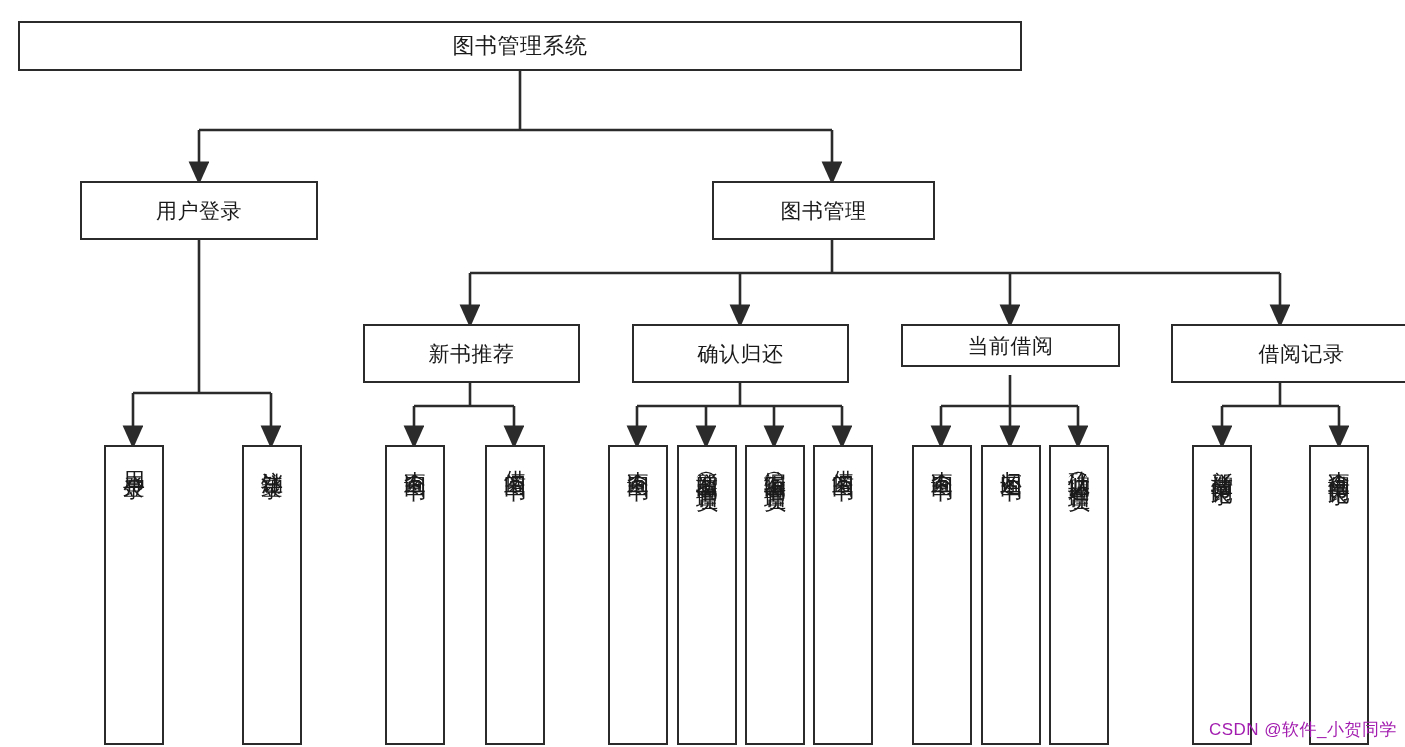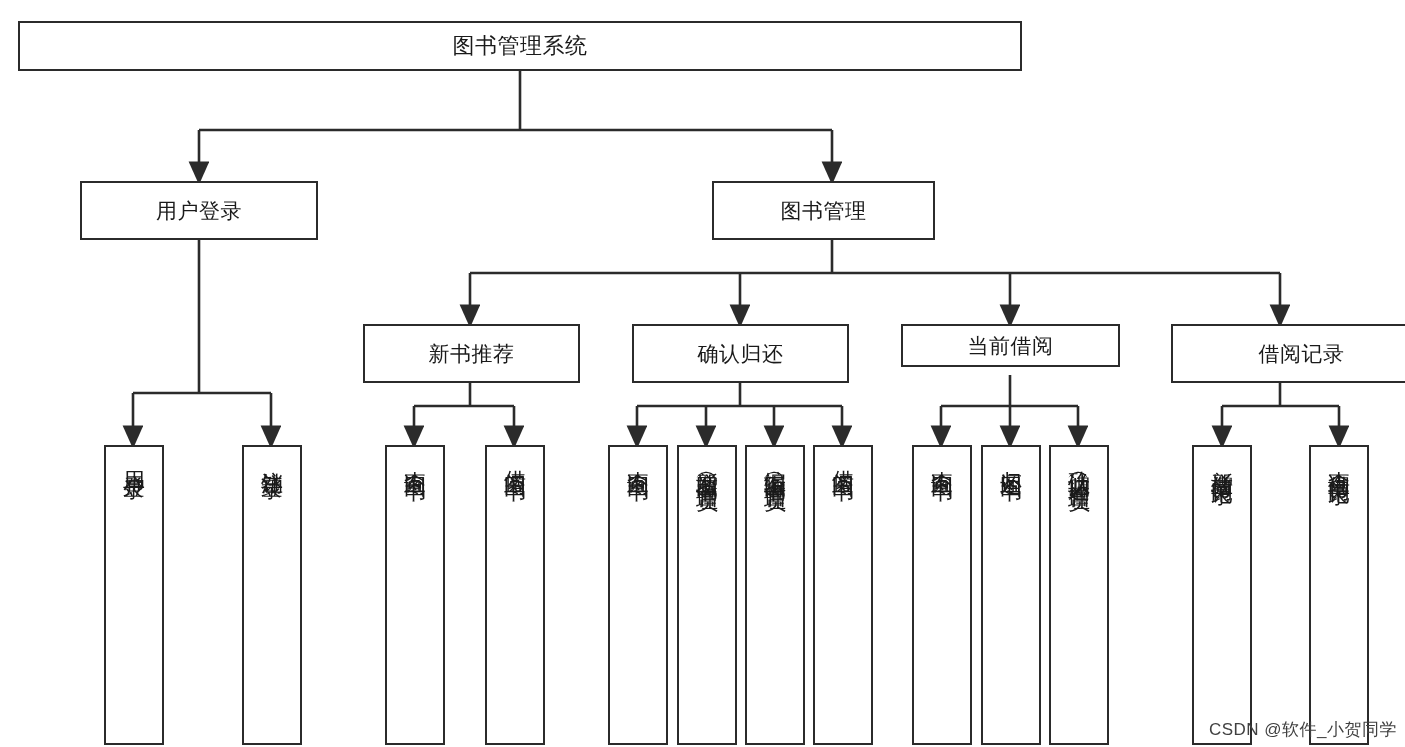--- a/index.html
+++ b/index.html
@@ -55,21 +55,21 @@
     font-size: 22px;
     letter-spacing: 3px;
     line-height: 1;
     margin: 0 auto;
   }
   .watermark {
     position: absolute;
     right: 8px;
     bottom: 6px;
     font-size: 17px;
-    color: #404040;
+    color: #a21caf;
     letter-spacing: 0.5px;
     white-space: nowrap;
     user-select: none;
   }
 </style>
 </head>
 <body>
 
 <div id="canvas">
 

